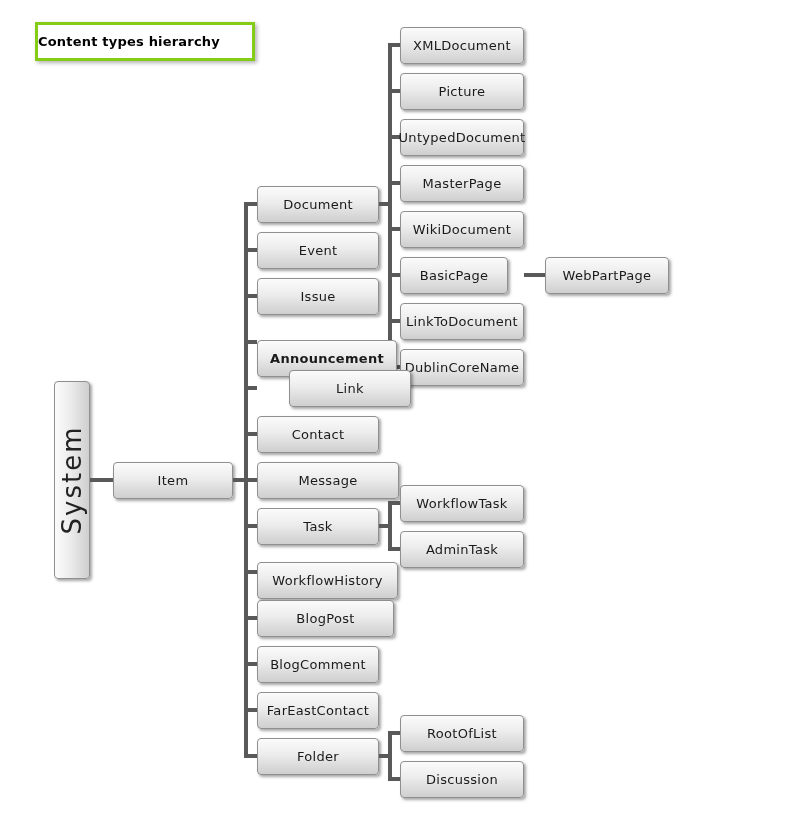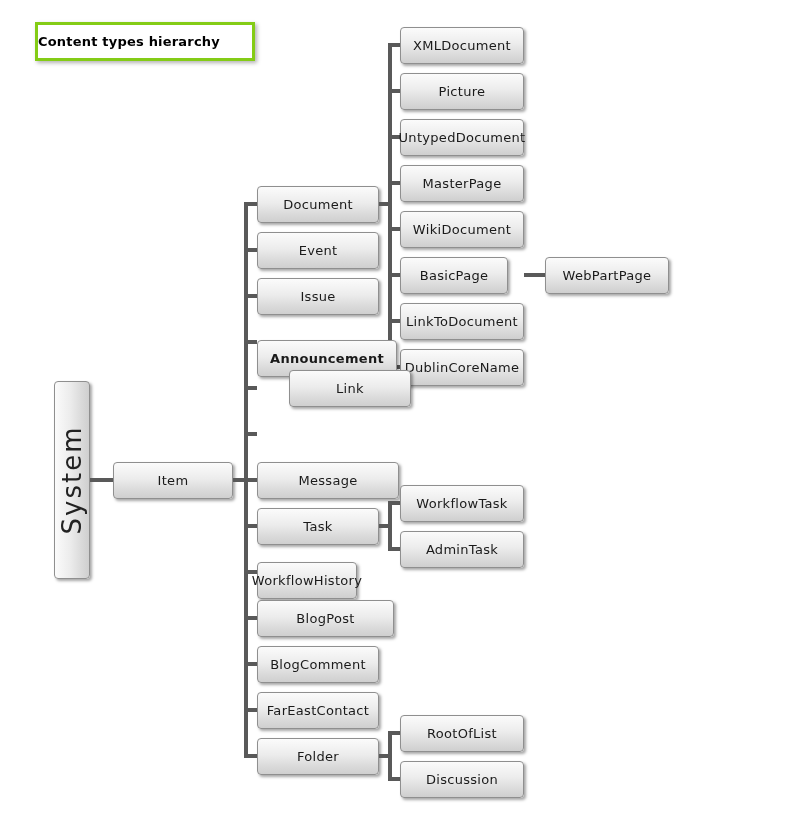--- a/index.html
+++ b/index.html
@@ -132,40 +132,43 @@
     </div>
     <div class="line" style="left: 248px; top: 340px; width: 9px; height: 4px;"></div>
     <div class="node" style="left: 257px; top: 340px; width: 140px; height: 37px; font-weight: bold;">
       <span>Announcement</span>
     </div>
     <div class="line" style="left: 248px; top: 386px; width: 9px; height: 4px;"></div>
     <div class="node" style="left: 257px; top: 369.5px; width: 122px; height: 37px; margin-left: 32px;">
       <span>Link</span>
     </div>
     <div class="line" style="left: 248px; top: 432px; width: 9px; height: 4px;"></div>
+    <div class="node" style="left: 257px; top: 415.5px; width: 122px; height: 37px;">
+      <span>Contact</span>
+    </div>
     <div class="line" style="left: 248px; top: 478px; width: 9px; height: 4px;"></div>
     <div class="node" style="left: 257px; top: 461.5px; width: 142px; height: 37px;">
       <span>Message</span>
     </div>
     <div class="line" style="left: 248px; top: 524px; width: 9px; height: 4px;"></div>
     <div class="node" style="left: 257px; top: 507.5px; width: 122px; height: 37px;">
       <span>Task</span>
     </div>
     <div class="line" style="left: 388px; top: 501px; width: 4px; height: 50px;"></div>
     <div class="line" style="left: 379px; top: 524px; width: 13px; height: 4px;"></div>
     <div class="line" style="left: 392px; top: 501px; width: 8px; height: 4px;"></div>
     <div class="node" style="left: 400px; top: 484.5px; width: 124px; height: 37px;">
       <span>WorkflowTask</span>
     </div>
     <div class="line" style="left: 392px; top: 547px; width: 8px; height: 4px;"></div>
     <div class="node" style="left: 400px; top: 530.5px; width: 124px; height: 37px;">
       <span>AdminTask</span>
     </div>
     <div class="line" style="left: 248px; top: 570px; width: 9px; height: 4px;"></div>
-    <div class="node" style="left: 257px; top: 562px; width: 100px; height: 37px;">
+    <div class="node" style="left: 257px; top: 562px; width: 141px; height: 37px;">
       <span>WorkflowHistory</span>
     </div>
     <div class="line" style="left: 248px; top: 616px; width: 9px; height: 4px;"></div>
     <div class="node" style="left: 257px; top: 599.5px; width: 137px; height: 37px;">
       <span>BlogPost</span>
     </div>
     <div class="line" style="left: 248px; top: 662px; width: 9px; height: 4px;"></div>
     <div class="node" style="left: 257px; top: 645.5px; width: 122px; height: 37px;">
       <span>BlogComment</span>
     </div>

